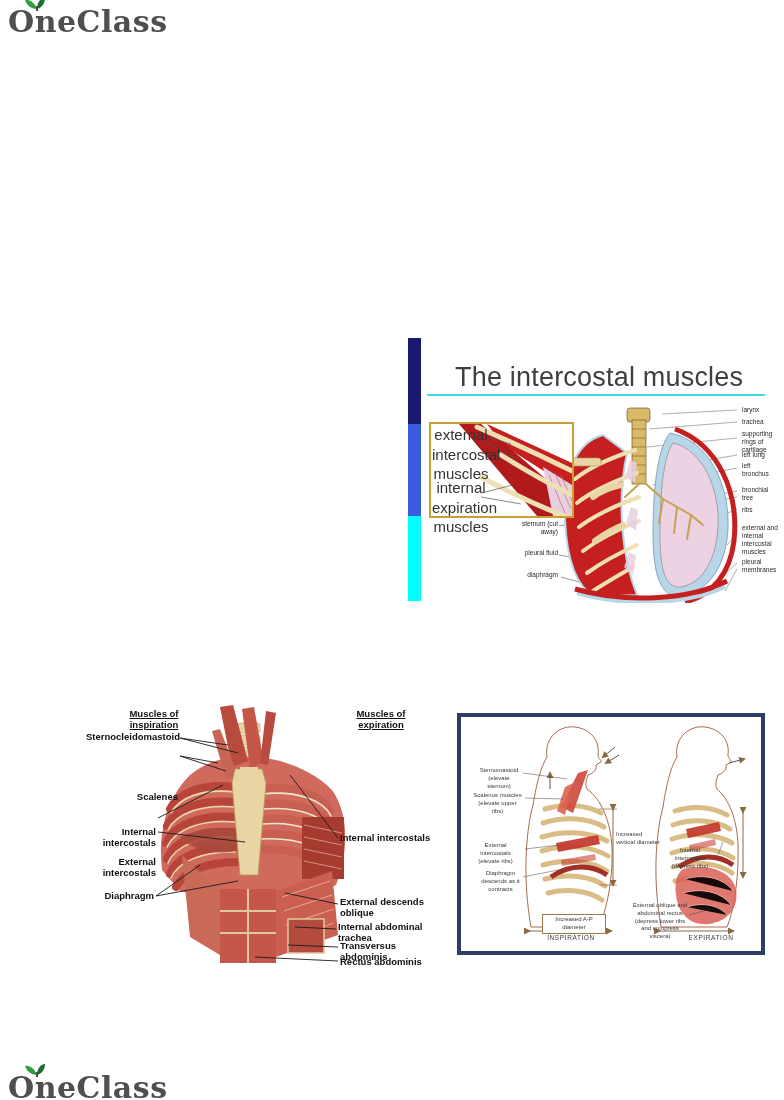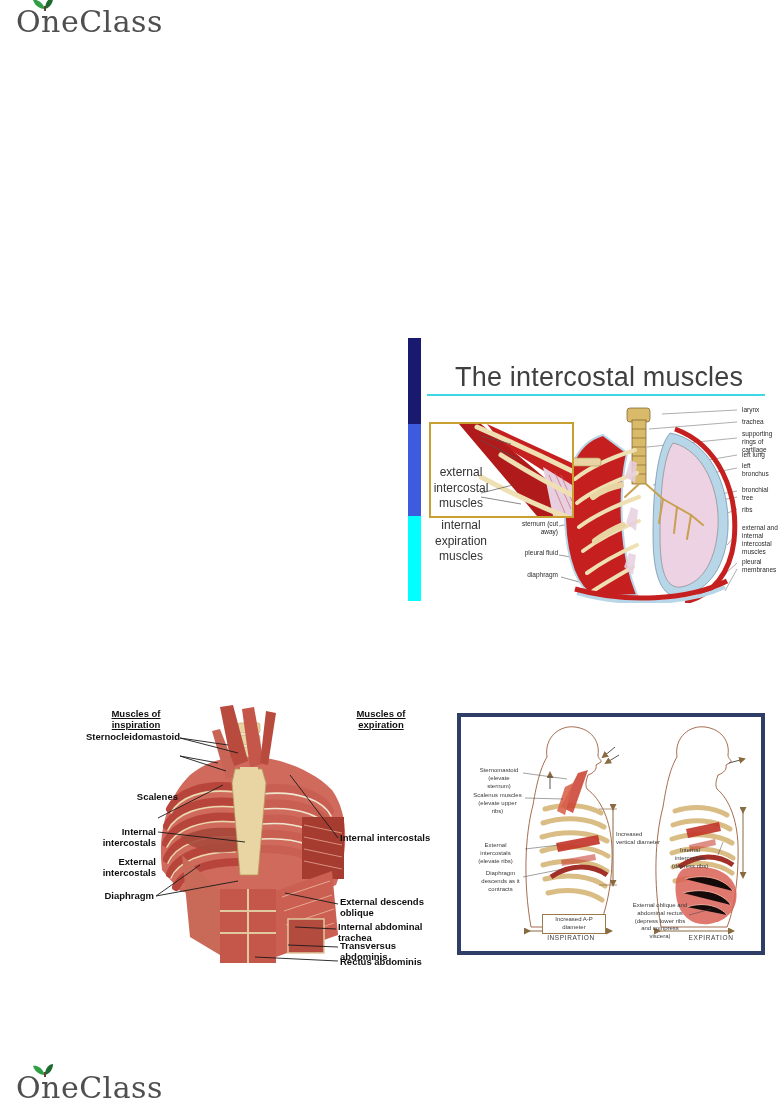--- a/index.html
+++ b/index.html
@@ -2,35 +2,35 @@
 <html><head>
 <meta charset="utf-8">
 <style>
   html,body{margin:0;padding:0;}
   body{
     width:784px;height:1100px;position:relative;overflow:hidden;
     background:#ffffff;font-family:"Liberation Sans",sans-serif;
   }
   .abs{position:absolute;}
   
-  .logo{position:absolute;left:16px;width:200px;height:44px;}
+  .logo{position:absolute;left:8px;width:200px;height:44px;font-weight:bold;}
   .logo-text{
     font-family:"DejaVu Serif",serif;font-size:30px;color:#4f4f4f;
     letter-spacing:0.5px;line-height:40px;
   }
   .logo-leaf{position:absolute;left:16px;top:-5px;}
   
   .sidebar-seg{position:absolute;left:408px;width:13px;}
   .slide-title{
     position:absolute;left:455px;top:362px;width:310px;
     font-size:27px;color:#404040;letter-spacing:0.2px;
   }
   .slide-underline{position:absolute;left:427px;top:394px;width:338px;height:2px;background:#3fd6e8;}
   .lbl-tiny{position:absolute;font-size:6.5px;line-height:1.25;color:#2a2a2a;}
-  .lbl-inset{position:absolute;font-size:12px;line-height:1.3;color:#333;text-align:center;width:58px;left:432px;margin-top:40px;}
+  .lbl-inset{position:absolute;font-size:15px;line-height:1.3;color:#333;text-align:center;width:58px;left:432px;}
   .r-align{text-align:right;}
   
   .md-header{
     position:absolute;font-size:9.5px;font-weight:bold;color:#101010;
     text-decoration:underline;text-align:center;
   }
   .md-lbl{position:absolute;font-size:9.5px;font-weight:bold;color:#101010;line-height:1.2;}
   
   .panel-box{
     position:absolute;left:457px;top:713px;width:300px;height:234px;
@@ -258,21 +258,21 @@
     <path d="M86,191 L130,160"></path>
       <path d="M86,191 L168,176"></path>
     <path d="M268,133 L220,70"></path>
     <path d="M268,199 L215,188"></path>
     <path d="M266,224 L225,222"></path>
     <path d="M268,242 L218,240"></path>
     <path d="M268,256 L185,252"></path>
   </g>
 </svg>
 
-<div class="md-header" style="left:86px;top:708px;width:100px">Muscles of inspiration</div>
+<div class="md-header" style="left:104px;top:708px;width:100px">Muscles of inspiration</div>
 <div class="md-header" style="left:333px;top:708px;width:96px">Muscles of expiration</div>
 
 <div class="md-lbl r-align" style="left:86px;top:731px;width:92px">Sternocleidomastoid</div>
 <div class="md-lbl r-align" style="left:116px;top:791px;width:62px">Scalenes</div>
 <div class="md-lbl r-align" style="left:68px;top:856px;width:88px">External intercostals</div>
 <div class="md-lbl r-align" style="left:68px;top:826px;width:88px">Internal intercostals</div>
 <div class="md-lbl r-align" style="left:98px;top:890px;width:56px">Diaphragm</div>
 
 <div class="md-lbl" style="left:340px;top:832px;width:92px">Internal intercostals</div>
 <div class="md-lbl" style="left:340px;top:896px;width:114px">External descends oblique</div>

